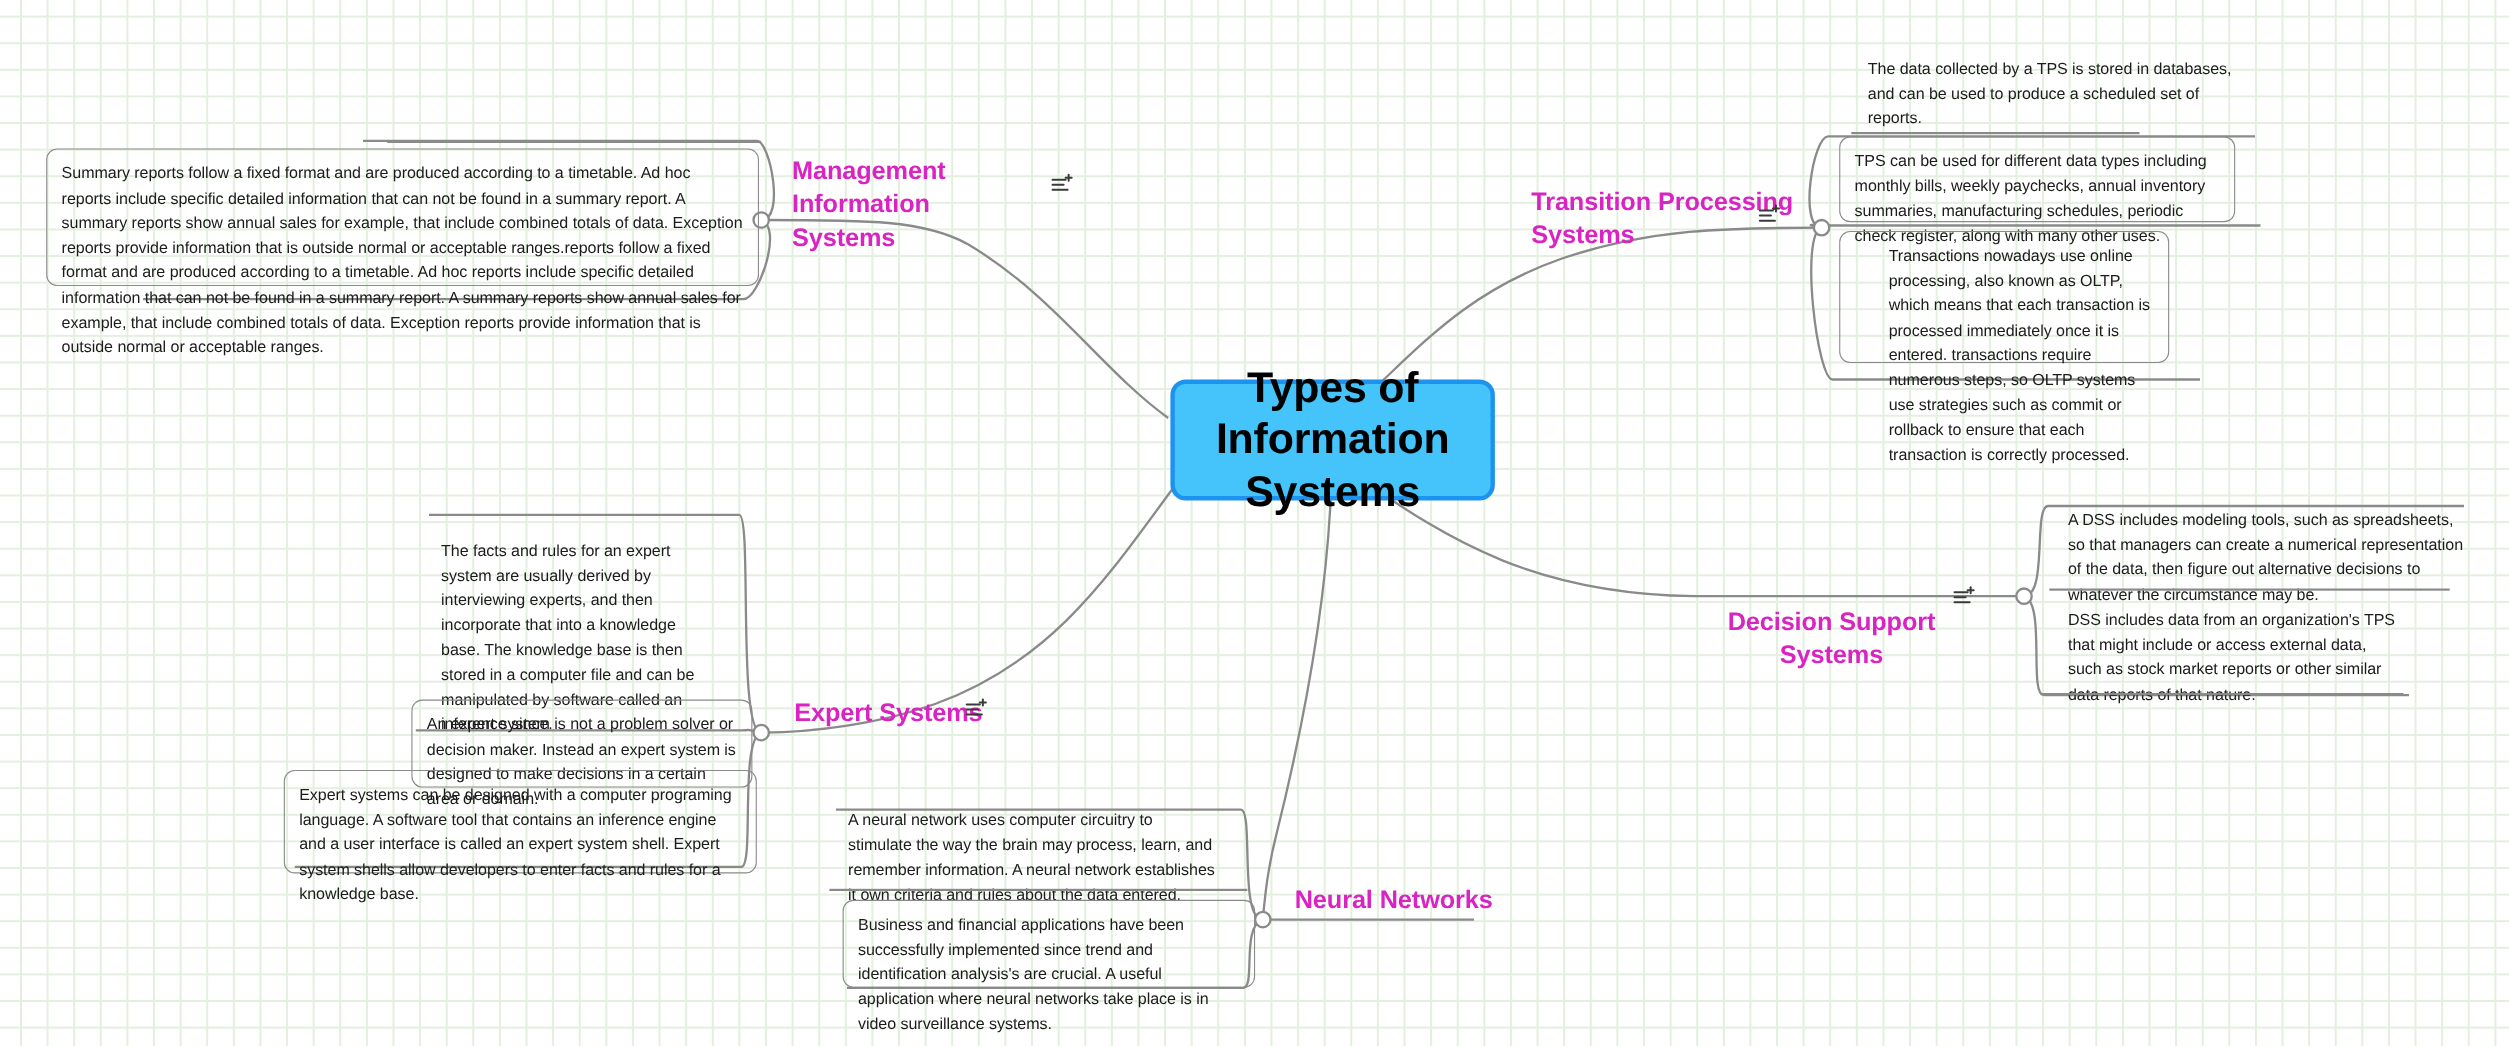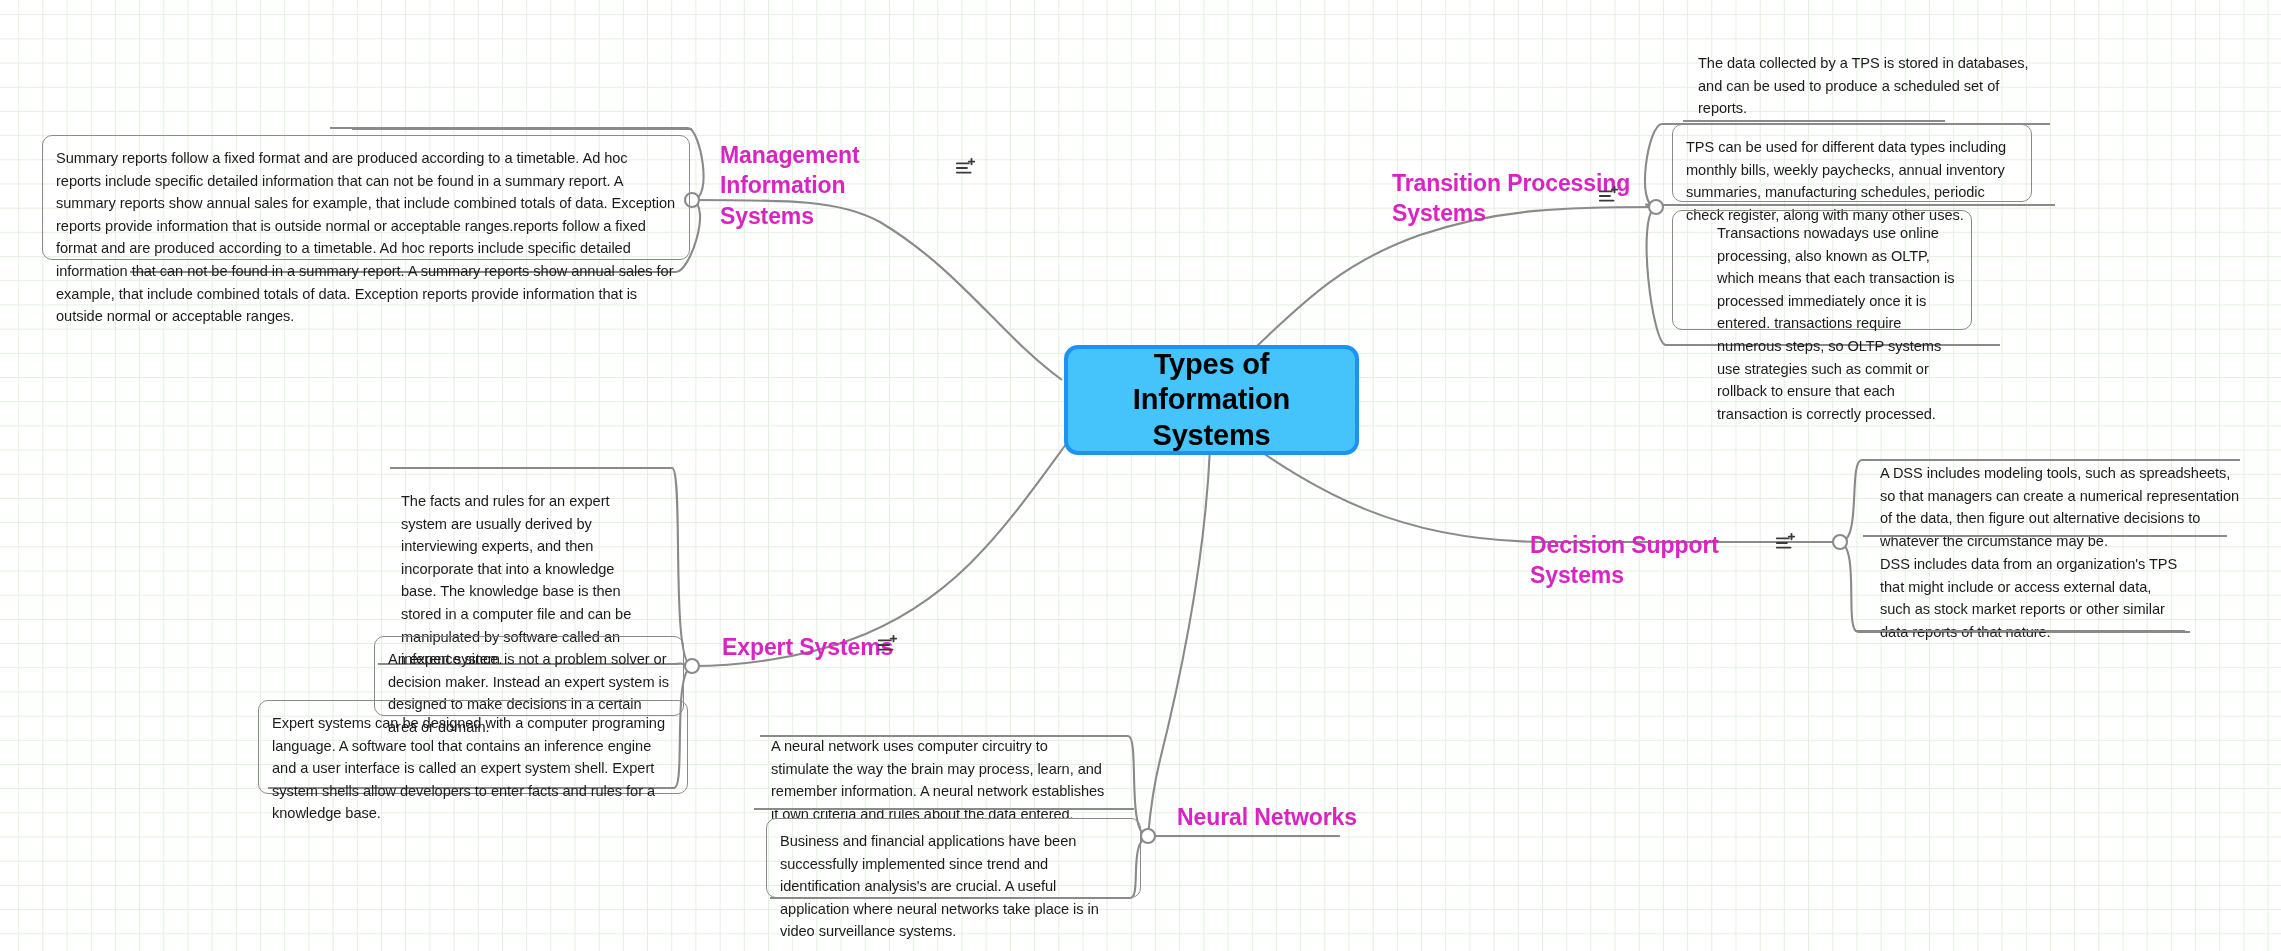--- a/index.html
+++ b/index.html
@@ -33,21 +33,21 @@
     position: absolute;
     box-sizing: border-box;
     background: #45c4fb;
     border: 4px solid #1d93f0;
     border-radius: 14px;
     display: flex;
     align-items: center;
     justify-content: center;
     text-align: center;
     color: #000000;
-    font-size: 29px;
+    font-size: 39px;
     font-weight: bold;
     line-height: 1.22;
     letter-spacing: -0.2px;
     padding: 6px 14px;
   }
 
   
   .branch-label {
     position: absolute;
     color: #d923c2;
@@ -167,21 +167,21 @@
     </g>
   </svg>
 
   <div class="note plain" style="left:1687px; top:52px; width:360px;padding-left:11px;">The data collected by a TPS is stored in databases, and can be used to produce a scheduled set of reports.</div>
   <div class="rule" style="left:1683px; top:120px; width:262px;"></div>
 
   <div class="note bordered" style="left:1672px; top:124px; width:360px; height:78px;">TPS can be used for different data types including monthly bills, weekly paychecks, annual inventory summaries, manufacturing schedules, periodic check register, along with many other uses.</div>
 
   <div class="note bordered" style="left:1672px; top:210px; width:300px; height:120px;padding-left:44px;">Transactions nowadays use online processing, also known as OLTP, which means that each transaction is processed immediately once it is entered.  transactions require numerous steps, so OLTP systems use strategies such as commit or rollback to ensure that each transaction is correctly processed.</div>
 
-  <div class="branch-label" style="left:1530px; top:530px; width:270px;">Decision Support Systems</div>
+  <div class="branch-label" style="left:1530px; top:550px; width:270px;text-align:center;">Decision Support Systems</div>
   <svg class="branch-icon" style="left:1775px; top:532px;" viewBox="0 0 24 24">
     <g stroke="#3a3a3a" stroke-width="2" stroke-linecap="round">
       <line x1="2" y1="7" x2="15" y2="7"></line>
       <line x1="2" y1="12" x2="13" y2="12"></line>
       <line x1="2" y1="17" x2="17" y2="17"></line>
       <line x1="18" y1="2" x2="18" y2="8"></line>
       <line x1="15" y1="5" x2="21" y2="5"></line>
     </g>
   </svg>
 

